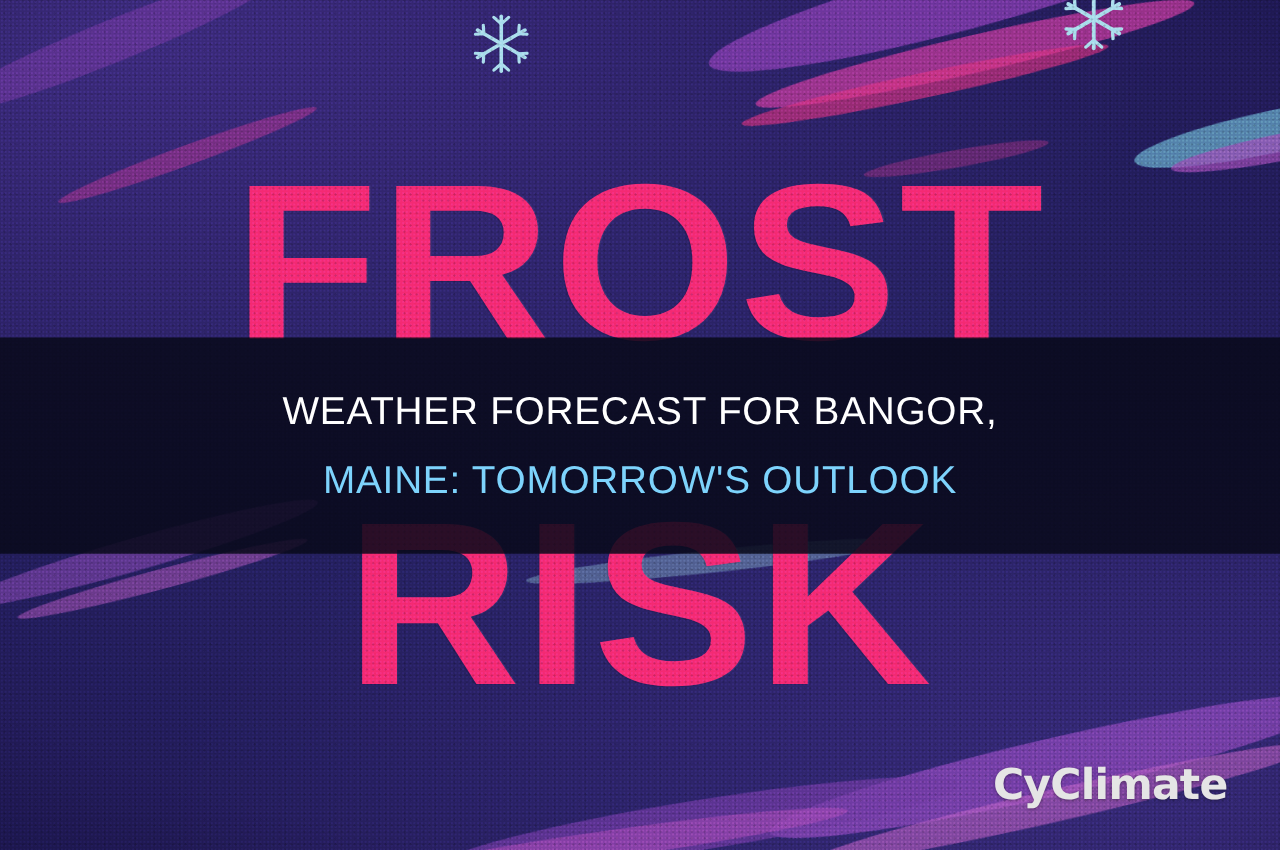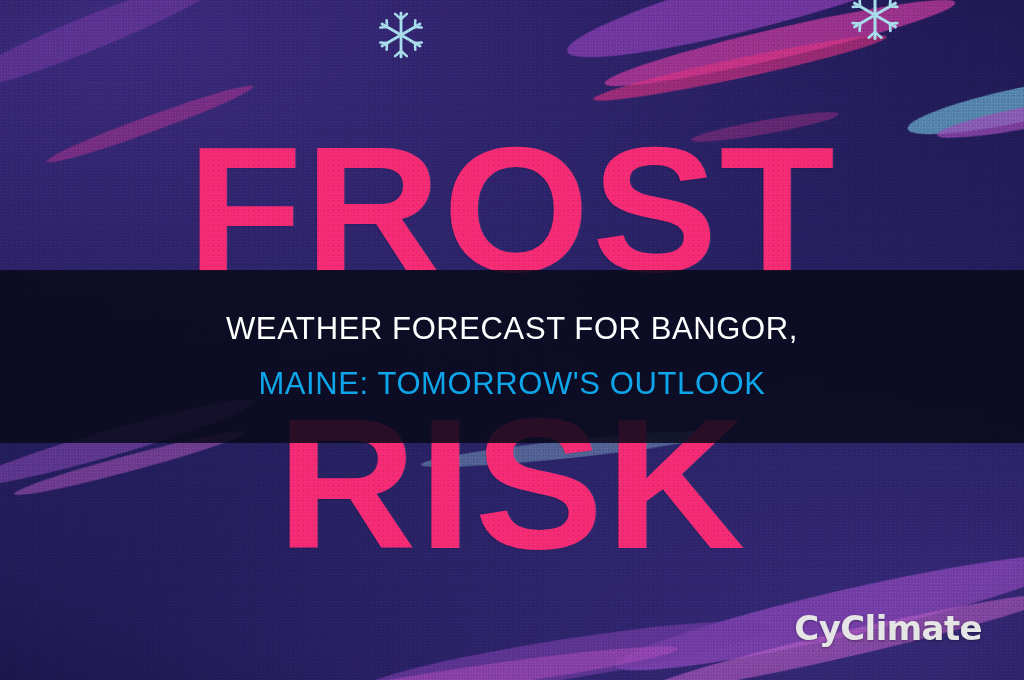--- a/index.html
+++ b/index.html
@@ -127,21 +127,21 @@
     font-family:"Liberation Sans", sans-serif;
     font-weight:normal;
     font-size:31px;
     letter-spacing:.6px;
     text-transform:uppercase;
     line-height:1.18;
     text-align:center;
     white-space:nowrap;
   }
   .title-line-1{color:#ffffff;}
-  .title-line-2{color:#0ea5e9;text-align:right;}
+  .title-line-2{color:#7dd3fc;text-align:right;}
 
   
   .brand{
     position:absolute;right:42px;bottom:32px;
     color:#e5e5e5;
     font-family:"DejaVu Sans", sans-serif;
     font-weight:bold;
     font-size:34px;
     letter-spacing:-.6px;
     text-shadow:0 1px 3px rgba(0,0,0,.35);

